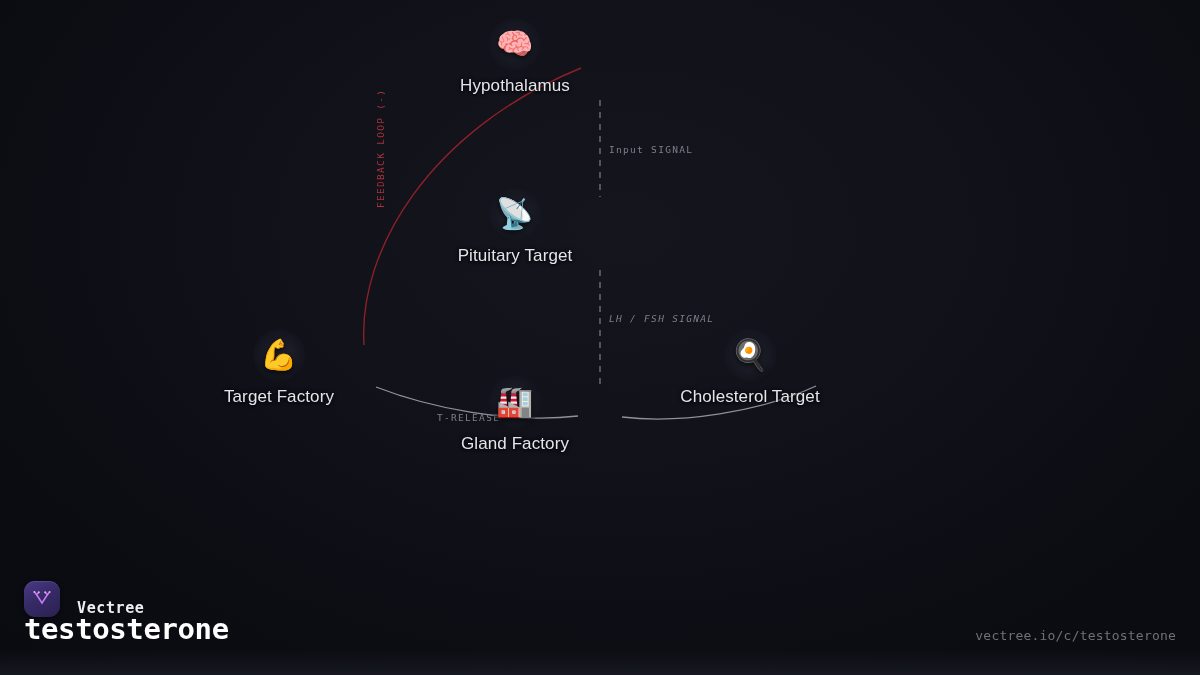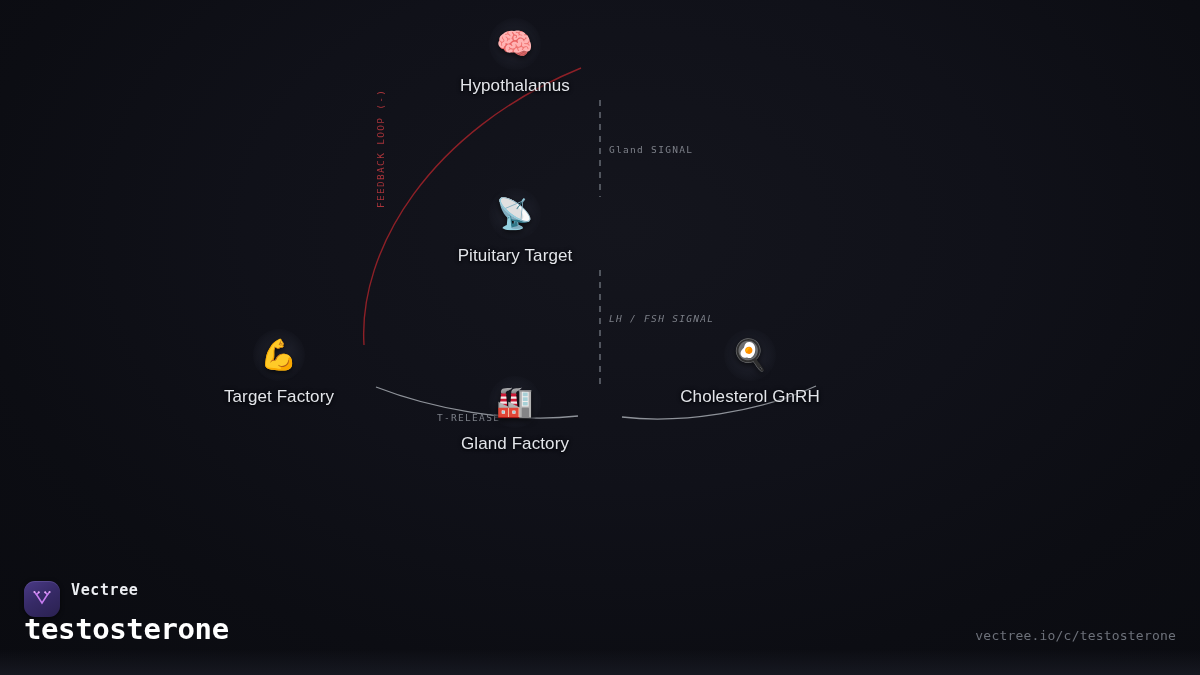--- a/index.html
+++ b/index.html
@@ -98,22 +98,22 @@
   #footer {
     position: absolute;
     left: 0; right: 0; bottom: 0;
     height: 110px;
   }
   #brand-row {
     position: absolute;
     left: 24px;
     top: 16px;
     display: flex;
-    align-items: flex-start;
-    gap: 11px;
+    align-items: flex-end;
+    gap: 17px;
   }
   #brand-mark {
     width: 36px;
     height: 36px;
     border-radius: 11px;
     background: linear-gradient(150deg, #4a3a86 0%, #362a66 48%, #2a2150 100%);
     display: flex;
     align-items: center;
     justify-content: center;
     box-shadow: 0 1px 4px rgba(0,0,0,0.6), inset 0 1px 0 rgba(160,140,220,0.22);
@@ -157,21 +157,21 @@
 
     <line x1="600" y1="270" x2="600" y2="388" stroke="#62666f" stroke-width="1.6" stroke-dasharray="6 6"></line>
 
     <path d="M 578 416 C 510 424 430 408 376 387" fill="none" stroke="#8e9299" stroke-width="1.3"></path>
 
     <path d="M 816 386 C 760 412 680 424 622 417" fill="none" stroke="#8e9299" stroke-width="1.3"></path>
 
     <path d="M 364 345 C 358 250 430 130 581 68" fill="none" stroke="#8e2027" stroke-width="1.4"></path>
   </svg>
 
-  <div class="edge-label" style="left:609px; top:144px;">Gland SIGNAL</div>
+  <div class="edge-label" style="left:609px; top:144px;">Input SIGNAL</div>
 
   <div class="edge-label" style="left:609px; top:313px;font-style:italic;">LH / FSH SIGNAL</div>
 
   <div class="edge-label" style="left:437px; top:412px;">T-RELEASE</div>
 
   <div class="edge-label feedback" style="left:375px; top:208px;">FEEDBACK LOOP (-)</div>
 
   <div class="node" style="left:600px; top:57px;">
     <div class="node-halo">
       <span class="node-emoji">🧠</span>
@@ -197,21 +197,21 @@
     <div class="node-halo">
       <span class="node-emoji">💪</span>
     </div>
     <div class="node-label">Target Factory</div>
   </div>
 
   <div class="node" style="left:835px; top:368px;">
     <div class="node-halo">
       <span class="node-emoji">🍳</span>
     </div>
-    <div class="node-label">Cholesterol GnRH</div>
+    <div class="node-label">Cholesterol Target</div>
   </div>
 
   <div id="bottom-wash"></div>
 
   <div id="footer">
 
     <div id="brand-row">
       <div id="brand-mark">
         <svg width="22" height="22" viewBox="0 0 22 22" aria-hidden="true">
           <g stroke="#c77df0" stroke-width="1.5" fill="none" stroke-linecap="round">

